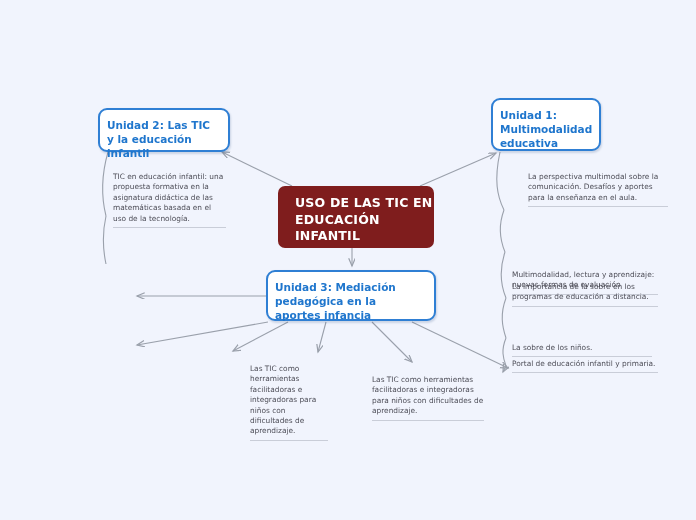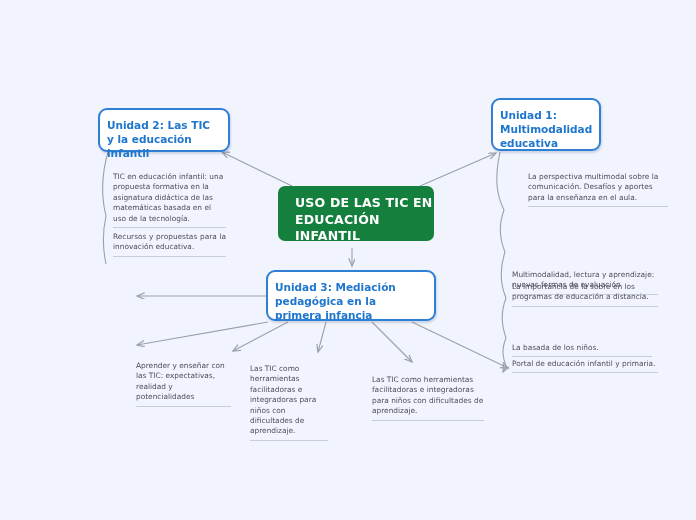--- a/index.html
+++ b/index.html
@@ -26,22 +26,22 @@
     height: 520px;
     pointer-events: none;
   }
 
   
   .root-node {
     position: absolute;
     left: 278px;
     top: 186px;
     width: 156px;
-    height: 55px;
-    background: #15803d;
+    height: 62px;
+    background: #7f1d1d;
     border-radius: 7px;
     box-sizing: border-box;
     padding: 9px 0 0 17px;
     color: #ffffff;
     font-size: 12.5px;
     font-weight: bold;
     line-height: 16.5px;
     letter-spacing: 0.2px;
     z-index: 5;
   }
@@ -166,29 +166,27 @@
 
   <div class="unit-node" id="unit2">
     <span class="leaf-text">Unidad 2: Las TIC y la educación infantil</span>
   </div>
 
   <div class="unit-node" id="unit1">
     <span class="leaf-text">Unidad 1: Multimodalidad educativa</span>
   </div>
 
   <div class="unit-node" id="unit3">
-    <span class="leaf-text">Unidad 3: Mediación pedagógica en la primera infancia</span>
+    <span class="leaf-text">Unidad 3: Mediación pedagógica en la aportes infancia</span>
   </div>
 
   <div class="leaf" id="leaf-u2-1">TIC en educación infantil: una propuesta formativa en la asignatura didáctica de las matemáticas basada en el uso de la tecnología.</div>
-  <div class="leaf justify" id="leaf-u2-2">Recursos y propuestas para la innovación educativa.</div>
 
   <div class="leaf" id="leaf-u1-1">La perspectiva multimodal sobre la comunicación. Desafíos y  aportes para la enseñanza en el aula.</div>
   <div class="leaf" id="leaf-u1-3">Multimodalidad, lectura y aprendizaje: nuevas formas de evaluación</div>
   <div class="leaf" id="leaf-u1-4">La importancia de la sobre en los programas de educación a distancia.</div>
   <div class="leaf" id="leaf-u1-5">Portal de educación infantil y primaria.</div>
-  <div class="leaf" id="leaf-u1-6">La basada de los niños.</div>
+  <div class="leaf" id="leaf-u1-6">La sobre de los niños.</div>
 
-  <div class="leaf" id="leaf-u3-3">Aprender y enseñar con las TIC: expectativas, realidad y potencialidades</div>
   <div class="leaf" id="leaf-u3-4">Las TIC como herramientas facilitadoras e integradoras para niños con dificultades de aprendizaje.</div>
   <div class="leaf" id="leaf-u3-5">Las TIC como herramientas facilitadoras e integradoras para niños con dificultades de aprendizaje.</div>
 
 </div>
 
 </body></html>

